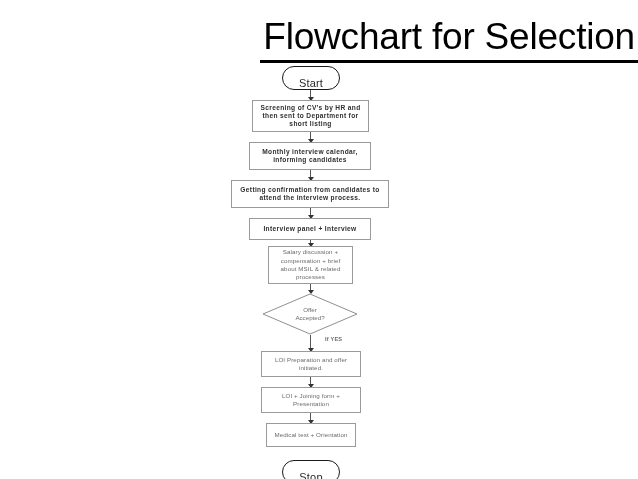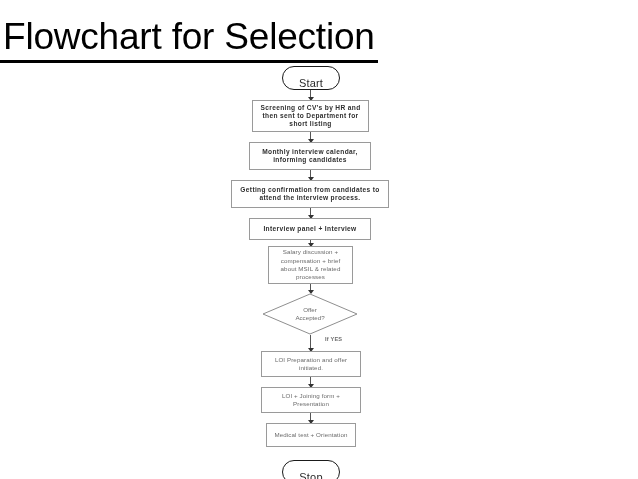--- a/index.html
+++ b/index.html
@@ -20,21 +20,21 @@
     height: 479px;
     background: #ffffff;
   }
 
   
   .title-wrap {
     position: absolute;
     top: 16px;
     left: 0;
     width: 638px;
-    text-align: left;
+    text-align: right;
   }
   .title {
     display: inline-block;
     font-size: 37px;
     line-height: 42px;
     font-weight: 400;
     color: #000000;
     letter-spacing: -0.2px;
     border-bottom: 3px solid #000000;
     padding: 0 3px 2px 3px;

